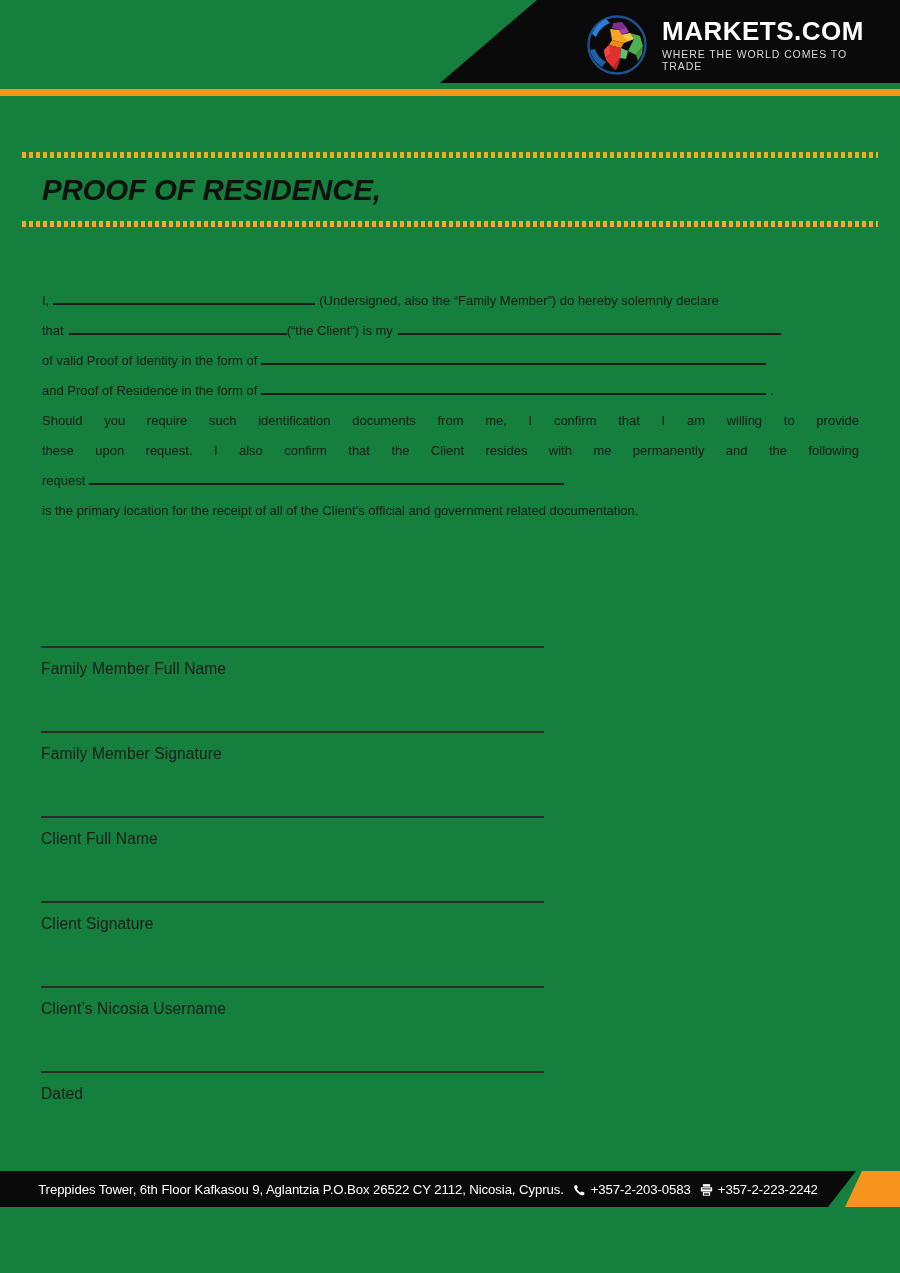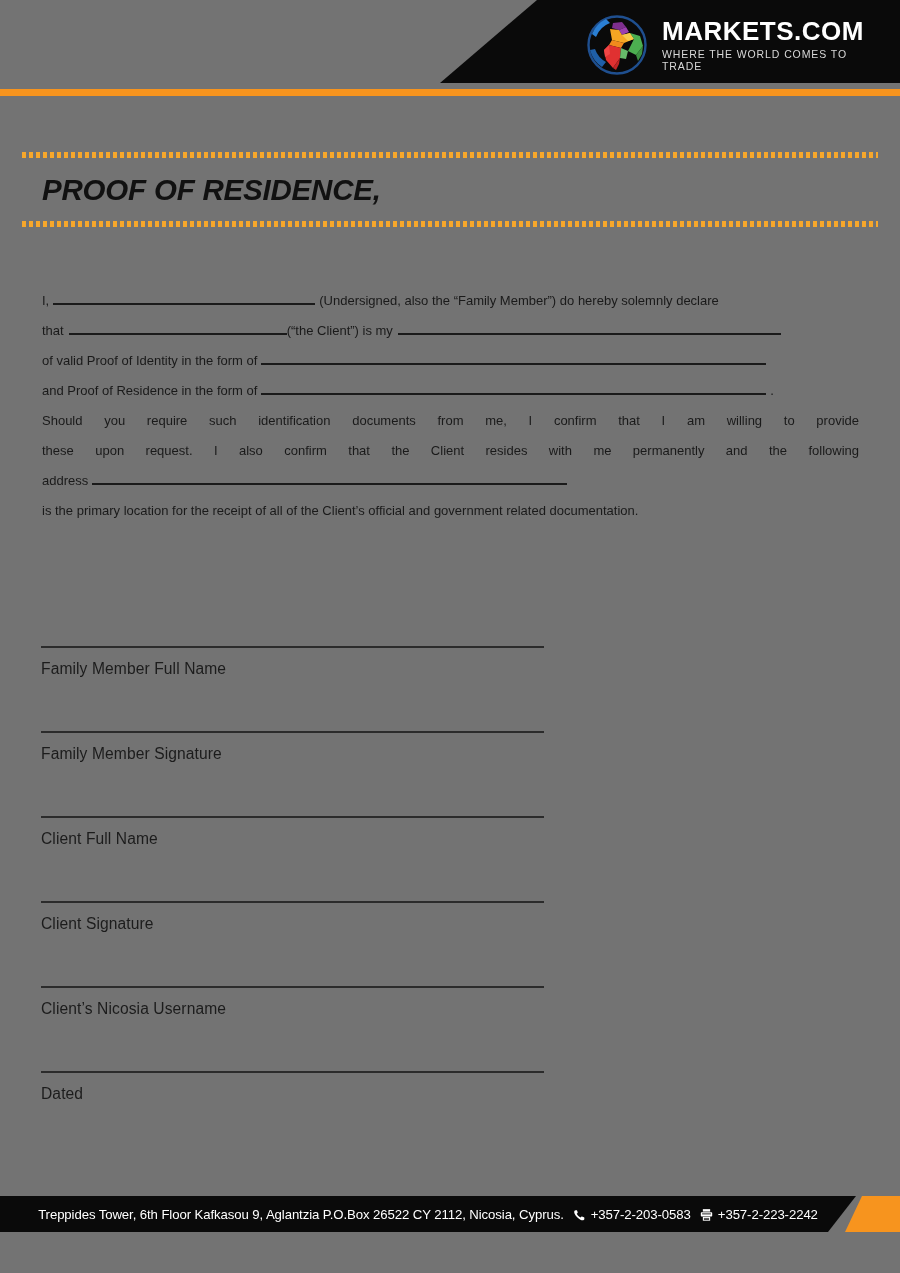--- a/index.html
+++ b/index.html
@@ -7,21 +7,21 @@
     padding: 0;
     background: #ffffff;
   }
   body {
     font-family: "Liberation Sans", sans-serif;
   }
   .page {
     position: relative;
     width: 900px;
     height: 1273px;
-    background: #737373;
+    background: #15803d;
     overflow: hidden;
   }
 
   
   .header-band {
     position: absolute;
     left: 0; top: 0;
     width: 900px;
     height: 90px;
   }
@@ -155,21 +155,21 @@
     margin-top: 12px;
     font-family: "Liberation Sans", sans-serif;
     font-size: 15.6px;
     color: #1c1c1c;
     letter-spacing: 0.1px;
   }
 
   
   .footer {
     position: absolute;
-    left: 0; top: 1196px;
+    left: 0; top: 1171px;
     width: 824px;
     height: 38px;
   }
   .footer-black {
     position: absolute;
     left: 0; top: 0;
     width: 856px; height: 36px;
     background: #0a0a0a;
     clip-path: polygon(0 0, 856px 0, 828px 36px, 0 36px);
   }
@@ -269,21 +269,21 @@
 
     <div class="pline plain">
       <span>and Proof of Residence in the form of</span><span class="fill fill-e"></span><span>.</span>
     </div>
 
     <div class="pline justified">Should you require such identification documents from me, I confirm that I am willing to provide</div>
 
     <div class="pline justified">these upon request. I also confirm that the Client resides with me permanently and the following</div>
 
     <div class="pline plain">
-      <span>address</span><span class="fill fill-f"></span>
+      <span>request</span><span class="fill fill-f"></span>
     </div>
 
     <div class="pline plain">is the primary location for the receipt of all of the Client’s official and government related documentation.</div>
   </div>
 
   <div class="sig-block">
 
     <div class="sig-item">
       <div class="sig-line"></div>
       <div class="sig-label">Family Member Full Name</div>

